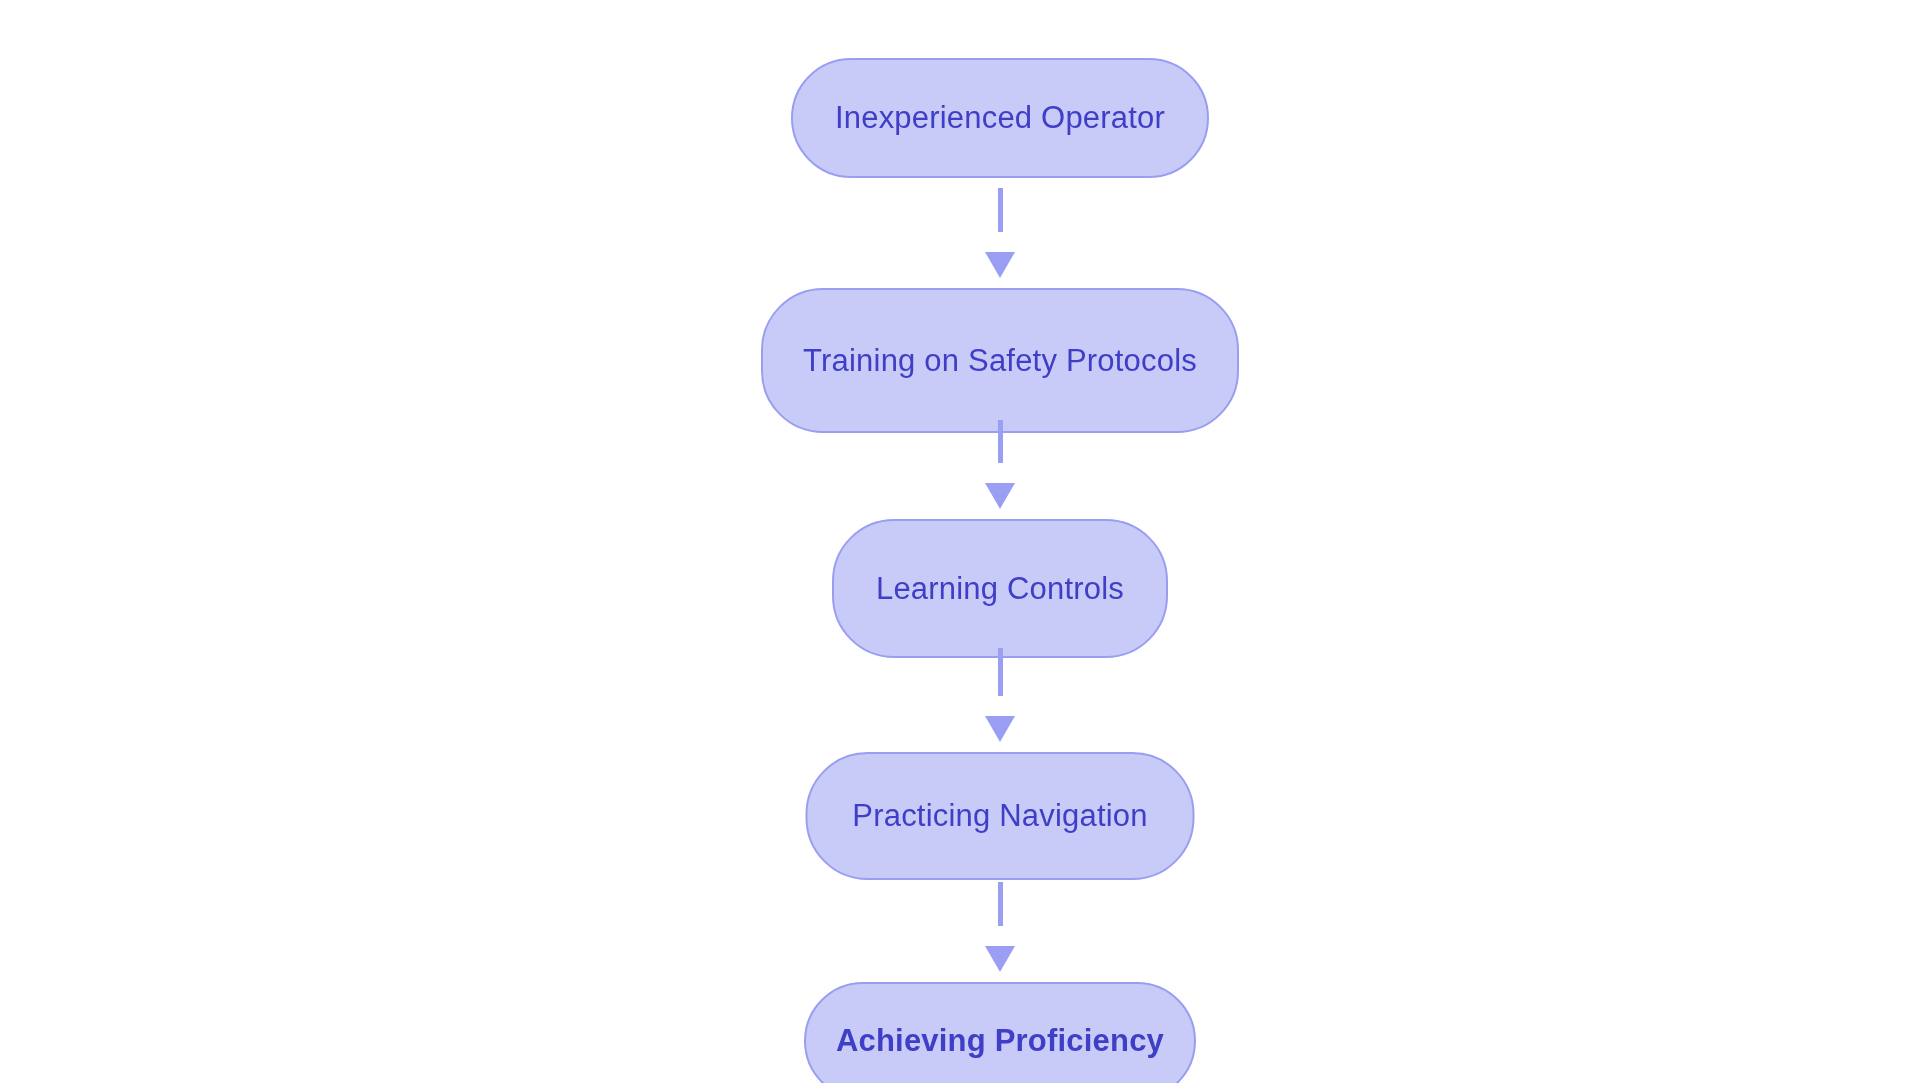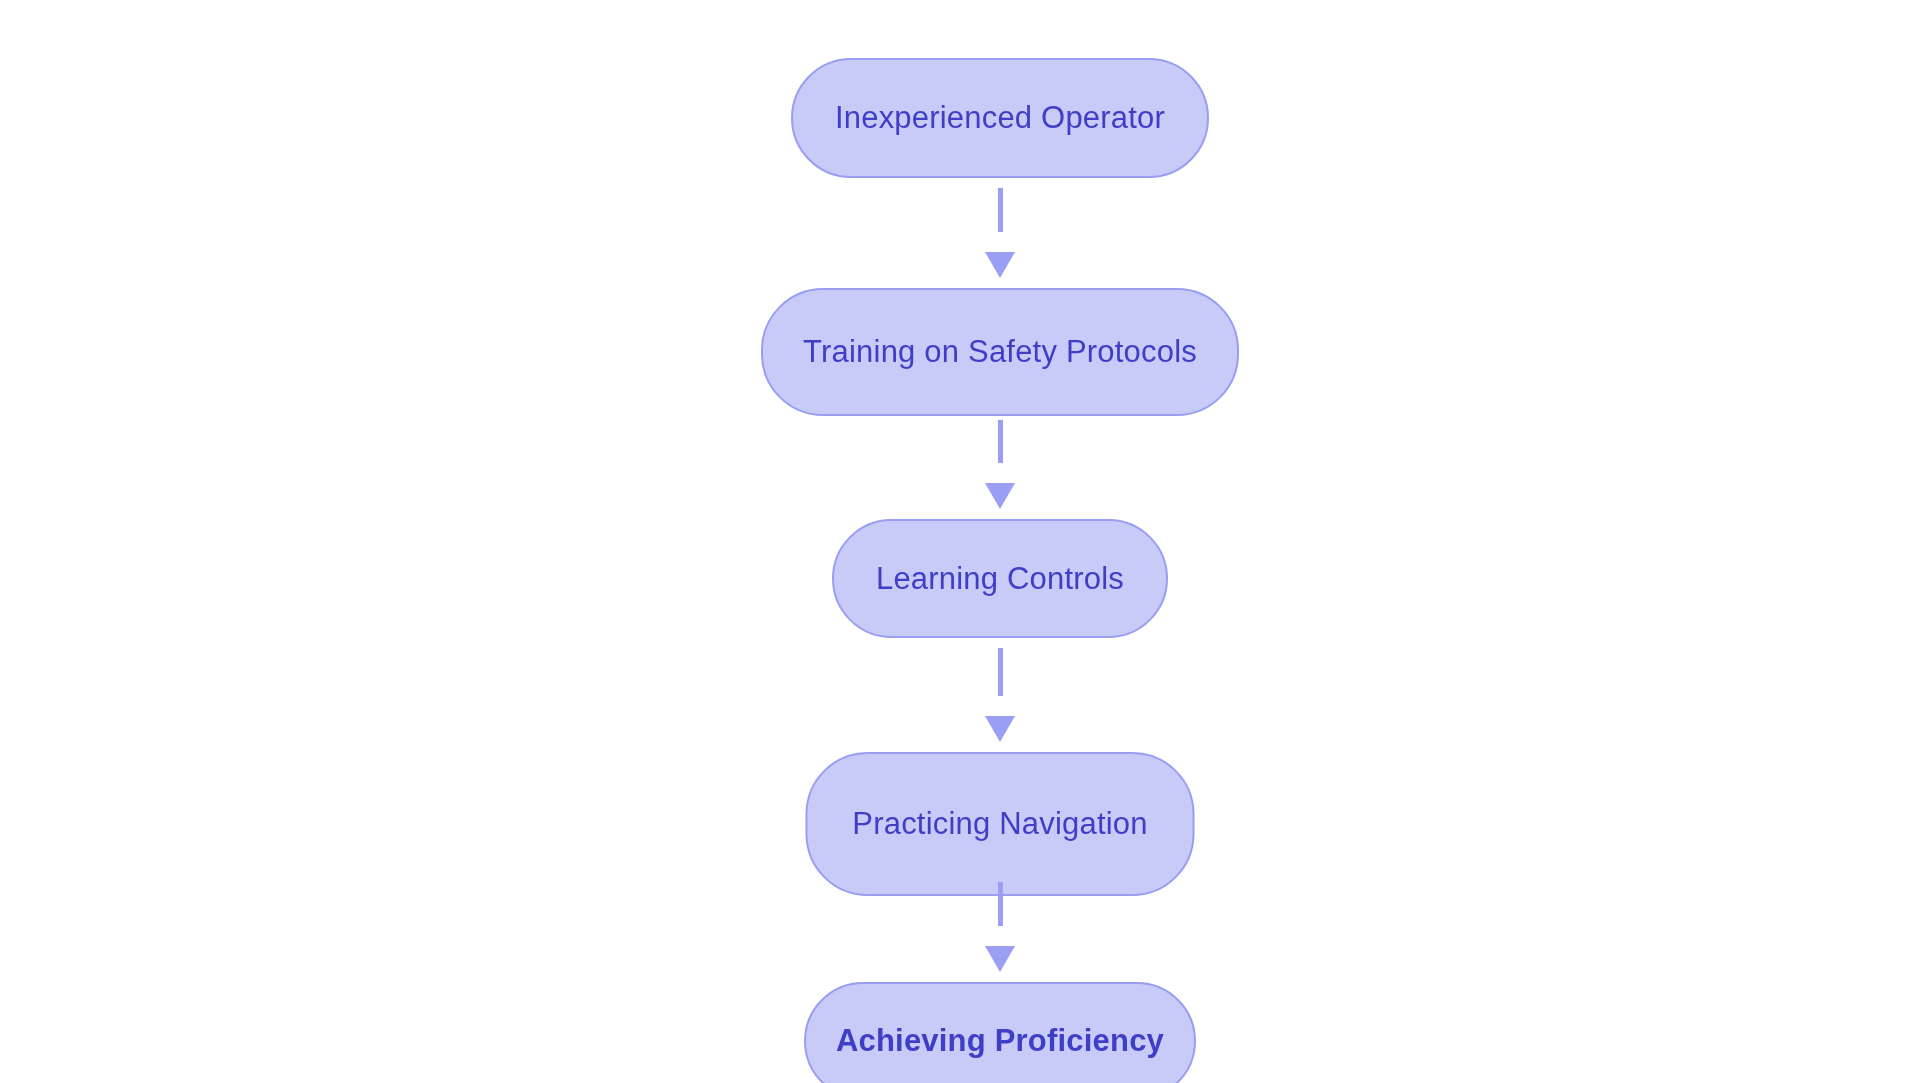--- a/index.html
+++ b/index.html
@@ -25,23 +25,23 @@
     background: var(--node-fill, #c8caf8);
     border: 2px solid var(--node-border, #999ef1);
     border-radius: 62px;
     color: var(--node-text, #3f3ec6);
     font-size: 31px;
     letter-spacing: 0.2px;
     white-space: nowrap;
     text-align: center;
   }
   .n1 { top: 18px;  width: 418px; height: 120px; }
-  .n2 { top: 248px; width: 478px; height: 128px; }
-  .n3 { top: 479px; width: 336px; height: 119px; }
-  .n4 { top: 712px; width: 389px; height: 144px; }
+  .n2 { top: 248px; width: 478px; height: 145px; }
+  .n3 { top: 479px; width: 336px; height: 139px; }
+  .n4 { top: 712px; width: 389px; height: 128px; }
   .n5 { top: 942px; width: 392px; height: 118px; font-weight: bold; }
 
   .flow-arrow {
     position: absolute;
     left: 50%;
     transform: translateX(-50%);
     display: flex;
     flex-direction: column;
     align-items: center;
   }

